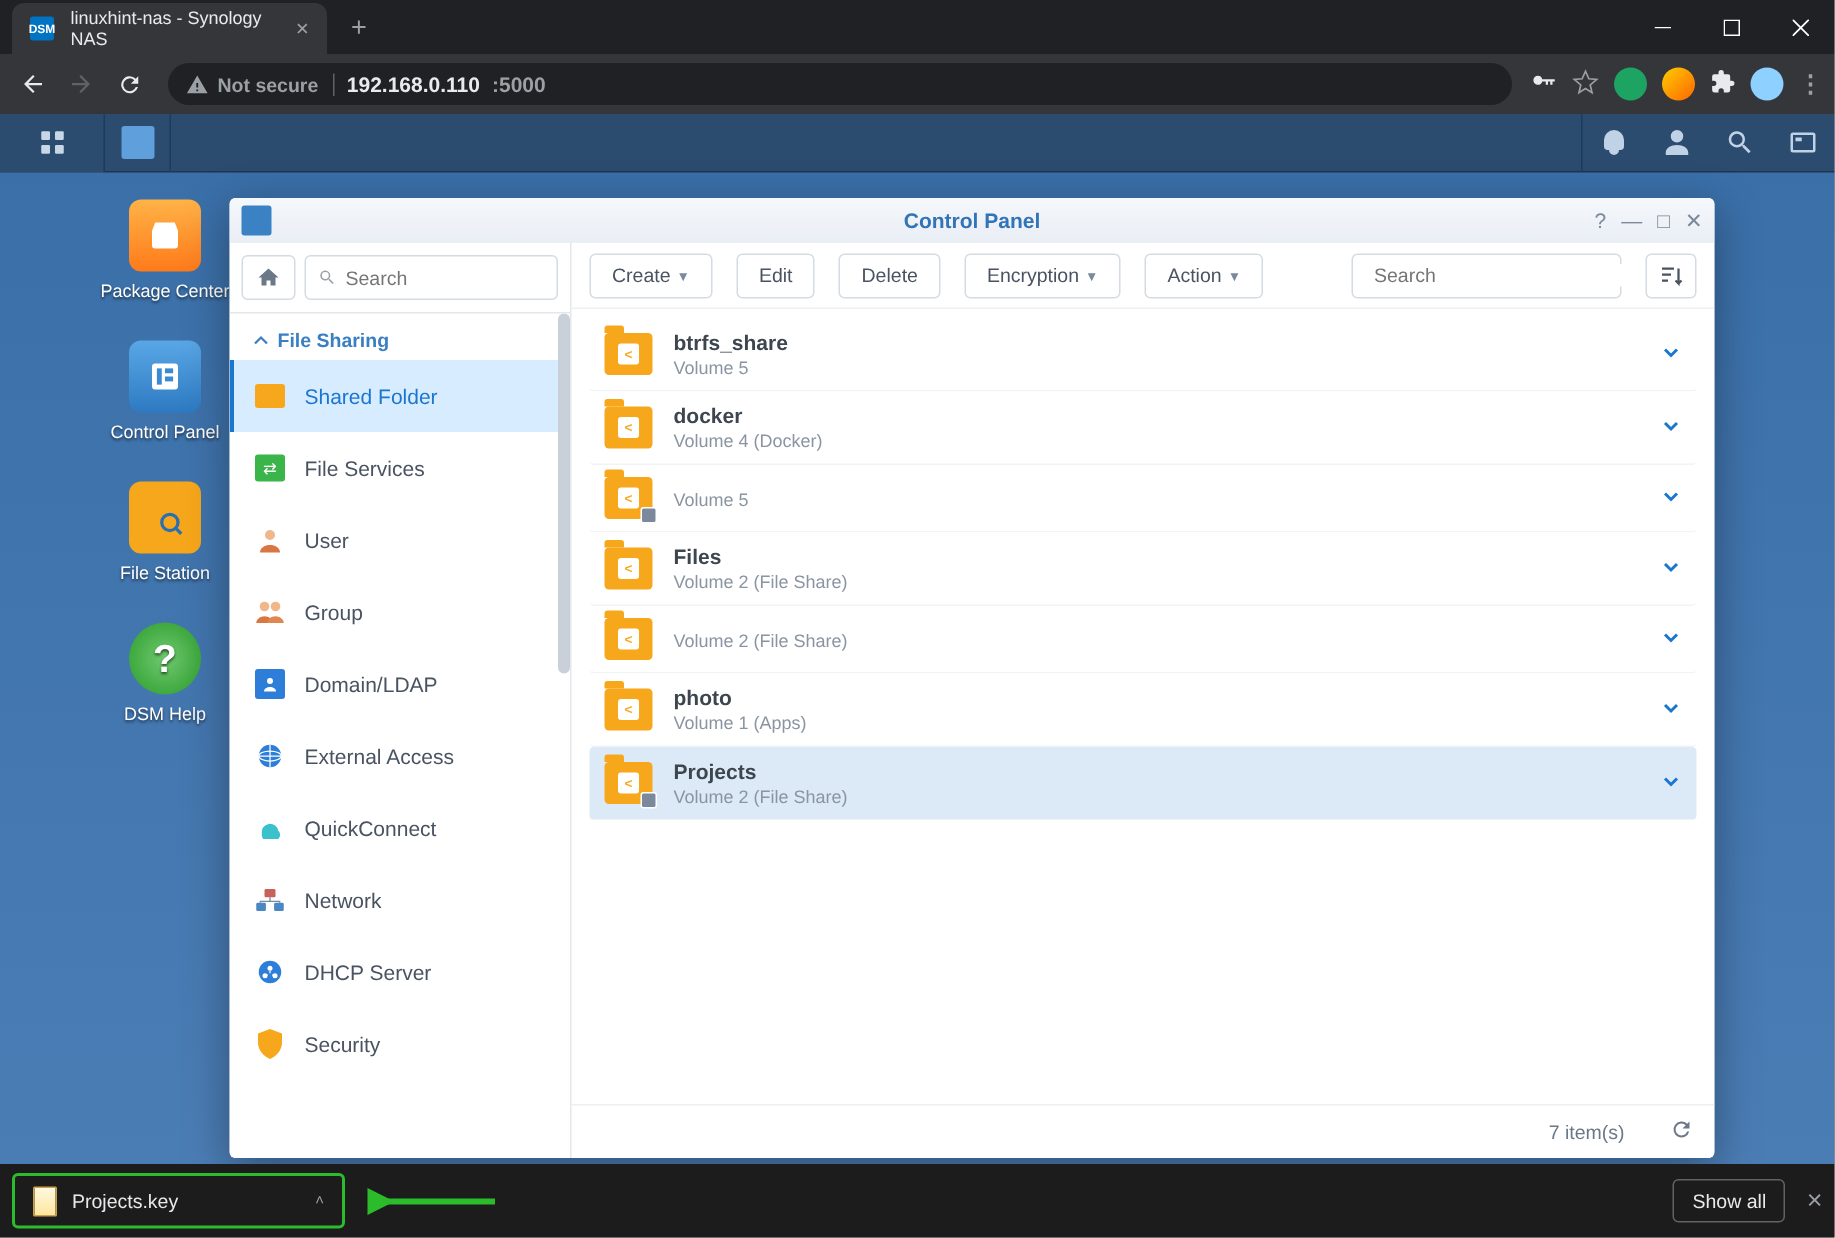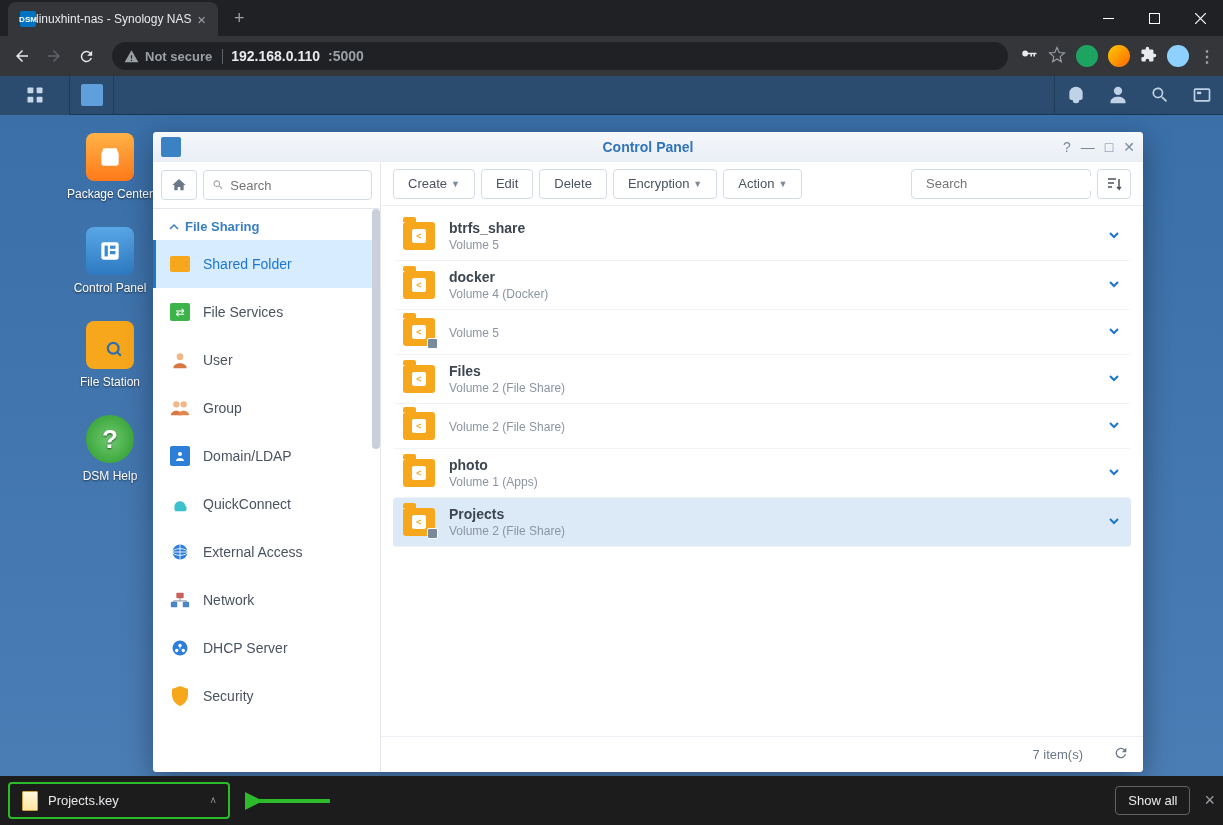--- a/index.html
+++ b/index.html
@@ -1,20 +1,20 @@
 <!DOCTYPE html>
 <html><head>
 <meta charset="utf-8">
 <style>
 * { box-sizing: border-box; margin: 0; padding: 0; }
 body { font-family: -apple-system, BlinkMacSystemFont, "Segoe UI", Helvetica, Arial, sans-serif; background: #202124; width: 1223px; height: 825px; overflow: hidden; font-size: 13px; }
 
 
 .browser-titlebar { height: 36px; background: #202124; display: flex; align-items: center; }
-.browser-tab { background: #35363a; height: 34px; margin-left: 8px; margin-top: 2px; border-radius: 8px 8px 0 0; display: flex; align-items: center; padding: 0 12px; gap: 0; color: #e8eaed; font-size: 12px; width: 210px; }
+.browser-tab { background: #35363a; height: 34px; margin-left: 8px; margin-top: 2px; border-radius: 8px 8px 0 0; display: flex; align-items: center; padding: 0 12px; gap: 11px; color: #e8eaed; font-size: 12px; width: 210px; }
 .favicon { width: 16px; height: 16px; background: #0073c2; border-radius: 2px; color: #fff; font-size: 8px; display: flex; align-items: center; justify-content: center; font-weight: bold; }
 .tab-close { color: #9aa0a6; font-size: 15px; margin-left: auto; cursor: pointer; }
 .new-tab-btn { color: #9aa0a6; font-size: 18px; margin-left: 16px; cursor: pointer; }
 .window-controls { margin-left: auto; display: flex; }
 .win-btn { width: 46px; height: 36px; display: flex; align-items: center; justify-content: center; color: #fff; }
 
 .browser-toolbar { height: 40px; background: #35363a; display: flex; align-items: center; padding: 0 8px; gap: 4px; font-weight: bold; }
 .nav-btn { width: 28px; height: 28px; display: flex; align-items: center; justify-content: center; color: #9aa0a6; border-radius: 14px; }
 .nav-btn.enabled { color: #e8eaed; }
 .address-bar { flex: 1; height: 28px; background: #202124; border-radius: 14px; display: flex; align-items: center; padding: 0 12px; gap: 8px; color: #e8eaed; font-size: 14px; margin: 0 8px; }
@@ -61,21 +61,21 @@
 .side-search input { border: none; outline: none; width: 100%; font-size: 13px; color: #333; }
 .side-scroll { flex: 1; overflow: hidden; position: relative; }
 .side-scroll::after { content: ""; position: absolute; right: 0; top: 0; width: 8px; height: 240px; background: #c9d0d9; border-radius: 4px; }
 .side-section { padding: 10px 16px 6px; color: #3a7fc2; font-weight: 600; font-size: 13px; display: flex; align-items: center; gap: 6px; cursor: pointer; }
 .side-item { height: 48px; display: flex; align-items: center; gap: 12px; padding: 0 16px; color: #4a5361; font-size: 14px; cursor: pointer; }
 .side-item.active { background: #d8ecff; color: #1b76d0; border-left: 3px solid #1b76d0; padding-left: 13px; }
 .side-ico { width: 22px; height: 22px; display: flex; align-items: center; justify-content: center; }
 
 
 .main { flex: 1; display: flex; flex-direction: column; background: #fff; }
-.main-toolbar { height: 44px; padding: 8px 12px; display: flex; gap: 6px; align-items: center; border-bottom: 1px solid #eceff3; }
+.main-toolbar { height: 44px; padding: 8px 12px; display: flex; gap: 16px; align-items: center; border-bottom: 1px solid #eceff3; }
 .btn { height: 30px; border: 1px solid #d5dbe2; background: #fff; border-radius: 4px; padding: 0 14px; font-size: 13px; color: #4a5361; cursor: pointer; display: flex; align-items: center; gap: 4px; }
 .btn .caret { font-size: 9px; color: #7a8a9c; }
 .main-search { margin-left: auto; width: 180px; height: 30px; border: 1px solid #d5dbe2; border-radius: 4px; display: flex; align-items: center; padding: 0 8px; gap: 6px; }
 .main-search input { border: none; outline: none; flex: 1; font-size: 13px; }
 .sort-btn { width: 34px; height: 30px; border: 1px solid #d5dbe2; border-radius: 4px; display: flex; align-items: center; justify-content: center; color: #4a5361; cursor: pointer; }
 
 .folder-list { flex: 1; overflow: auto; padding: 6px 12px; }
 .folder-row { display: flex; align-items: center; gap: 14px; padding: 8px 10px; border-bottom: 1px solid #f1f3f6; cursor: pointer; border-radius: 3px; }
 .folder-row.selected { background: #dceaf8; }
 .folder-icon { width: 32px; height: 28px; background: #f7a71b; border-radius: 3px; position: relative; display: flex; align-items: center; justify-content: center; }
@@ -329,35 +329,35 @@
                     <circle cx="12" cy="8" r="4" fill="#fff"></circle>
                     <path d="M4 22c0-4 4-6 8-6s8 2 8 6z" fill="#fff"></path>
                   </svg>
                 </div>
               </div>
             <span>Domain/LDAP</span>
           </div>
 
           <div class="side-item">
             <div class="side-ico">
-                <svg width="22" height="16" viewBox="0 0 24 16">
-                  <path d="M6 12a6 6 0 0 1 12-2 4 4 0 0 1 0 6H7a5 5 0 0 1-1-4z" fill="#3bc1cc"></path>
-                </svg>
-              </div>
-            <span>QuickConnect</span>
-          </div>
-          <div class="side-item">
-            <div class="side-ico">
                 <svg width="20" height="20" viewBox="0 0 24 24">
                   <circle cx="12" cy="12" r="9" fill="#2d7ed8"></circle>
                   <ellipse cx="12" cy="12" rx="9" ry="4" fill="none" stroke="#fff"></ellipse>
                   <path d="M12 3v18 M3 12h18" stroke="#fff"></path>
                 </svg>
               </div>
             <span>External Access</span>
+          </div>
+          <div class="side-item">
+            <div class="side-ico">
+                <svg width="22" height="16" viewBox="0 0 24 16">
+                  <path d="M6 12a6 6 0 0 1 12-2 4 4 0 0 1 0 6H7a5 5 0 0 1-1-4z" fill="#3bc1cc"></path>
+                </svg>
+              </div>
+            <span>QuickConnect</span>
           </div>
           <div class="side-item">
             <div class="side-ico">
                 <svg width="22" height="18" viewBox="0 0 24 18">
                   <rect x="8" y="1" width="8" height="6" rx="1" fill="#c9625a"></rect>
                   <rect x="2" y="11" width="7" height="6" rx="1" fill="#4b87c5"></rect>
                   <rect x="15" y="11" width="7" height="6" rx="1" fill="#4b87c5"></rect>
                   <path d="M12 7v3 M5 11v-1h14v1" stroke="#7a8a9c" fill="none"></path>
                 </svg>
               </div>

